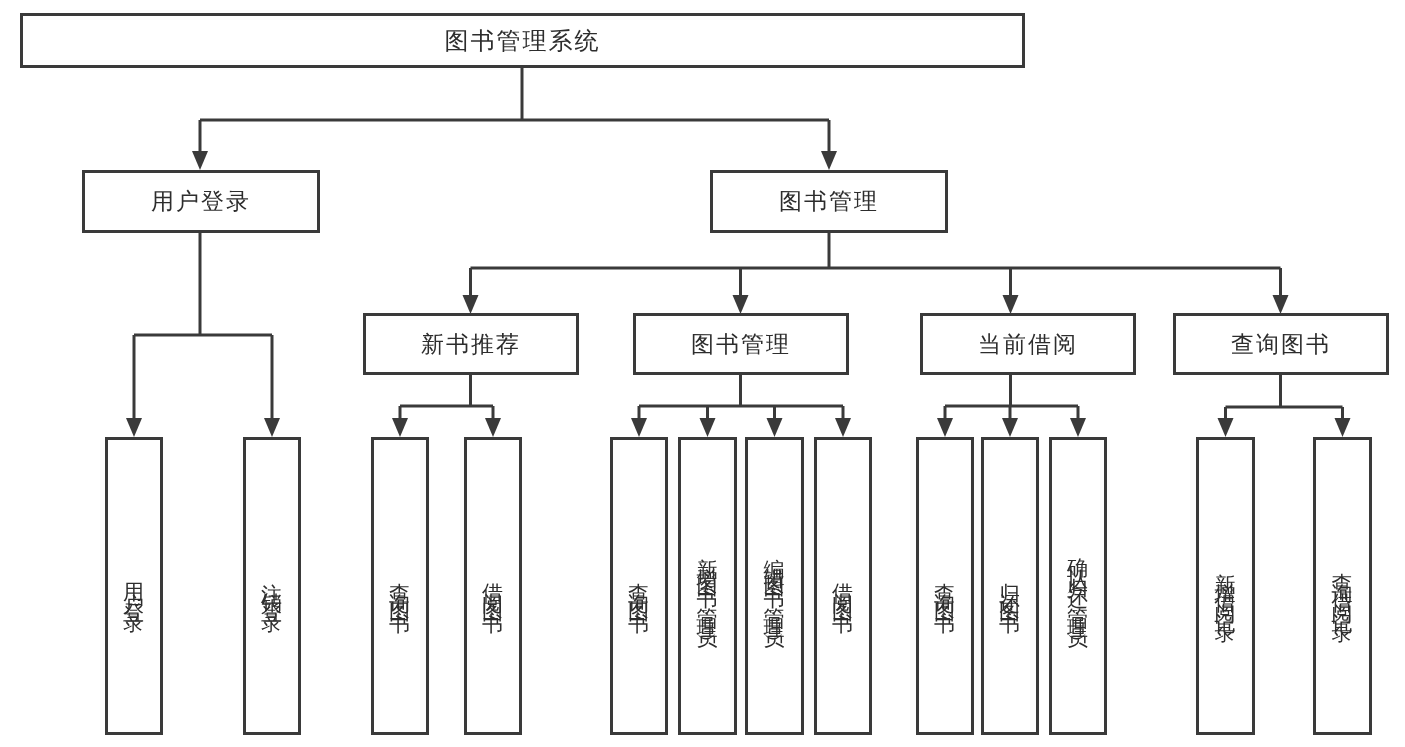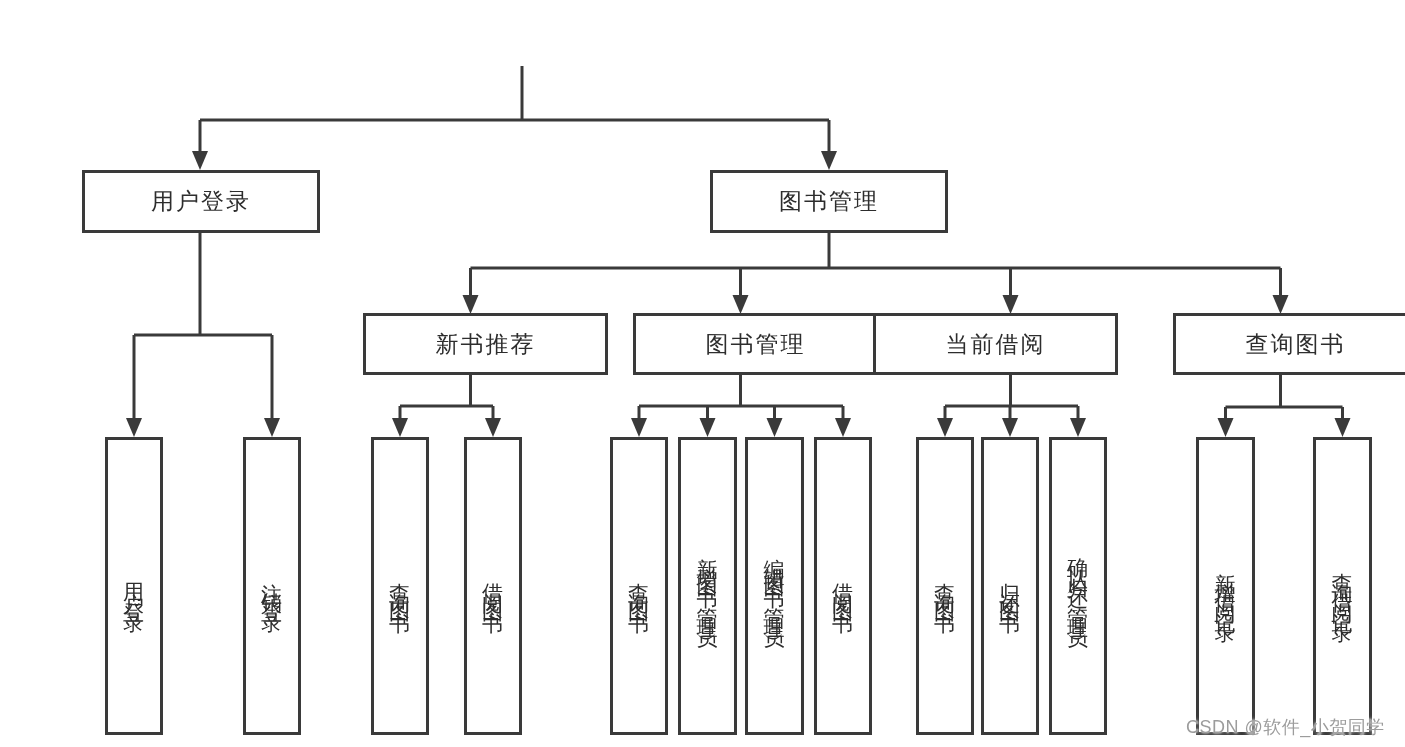--- a/index.html
+++ b/index.html
@@ -11,21 +11,21 @@
   .wires path{stroke:#3a3a3a;stroke-width:3;fill:none;}
   .wires polygon{fill:#3a3a3a;stroke:none;}
   .node{
     position:absolute;box-sizing:border-box;background:#ffffff;
     border:3px solid #3a3a3a;display:flex;align-items:center;justify-content:center;
     z-index:2;
   }
   .hlabel{font-size:23px;letter-spacing:2px;color:#2d2d2d;white-space:nowrap;}
   .root .hlabel{font-size:24px;}
   .node.l2{left:0;top:170px;width:238px;height:63px;}
-  .node.l3{top:313px;width:245px;height:62px;}
+  .node.l3{top:313px;width:216px;height:62px;}
   .node.leaf{top:437px;height:298px;}
   .vlabel{
     writing-mode:vertical-rl;font-size:21px;letter-spacing:10px;color:#2d2d2d;
     line-height:1;
   }
   .watermark{
     position:absolute;left:1186px;top:715px;z-index:3;
     font-size:18px;letter-spacing:0.5px;color:#9c9c9c;white-space:nowrap;
     text-shadow:0 0 2px #ffffff,0 0 4px #ffffff;
   }
@@ -90,35 +90,38 @@
       <polygon points="1070,418 1086,418 1078,437"></polygon>
 
     <path d="M1280.5 373 V407"></path>
     <path d="M1225.5 407 H1342.5"></path>
     <path d="M1225.5 407 V420"></path>
       <polygon points="1217.5,418 1233.5,418 1225.5,437"></polygon>
     <path d="M1342.5 407 V420"></path>
       <polygon points="1334.5,418 1350.5,418 1342.5,437"></polygon>
   </svg>
 
+  <div class="node root" style="left:20px;top:13px;width:1005px;height:55px;">
+    <span class="hlabel">图书管理系统</span>
+  </div>
 
   <div class="node l2" style="left:82px;">
     <span class="hlabel">用户登录</span>
   </div>
   <div class="node l2" style="left:710px;text-align:center;">
     <span class="hlabel">图书管理</span>
   </div>
 
   <div class="node l3" style="left:363px;">
     <span class="hlabel">新书推荐</span>
   </div>
   <div class="node l3" style="left:633px;">
     <span class="hlabel">图书管理</span>
   </div>
-  <div class="node l3" style="left:873px;">
+  <div class="node l3" style="left:920px;">
     <span class="hlabel">当前借阅</span>
   </div>
   <div class="node l3" style="left:1173px;">
     <span class="hlabel">查询图书</span>
   </div>
 
   <div class="node leaf" style="left:105px;width:58px;">
     <span class="vlabel">用户登录</span>
   </div>
   <div class="node leaf" style="left:243px;width:58px;">
@@ -155,15 +158,14 @@
     <span class="vlabel">确认归还（管理员）</span>
   </div>
 
   <div class="node leaf" style="left:1196px;width:59px;">
     <span class="vlabel">新增借阅记录</span>
   </div>
   <div class="node leaf" style="left:1313px;width:59px;">
     <span class="vlabel">查询借阅记录</span>
   </div>
 
-  <div class="watermark">CSDN @软件_小贺同学</div>
 
 </div>
 
 </body></html>

